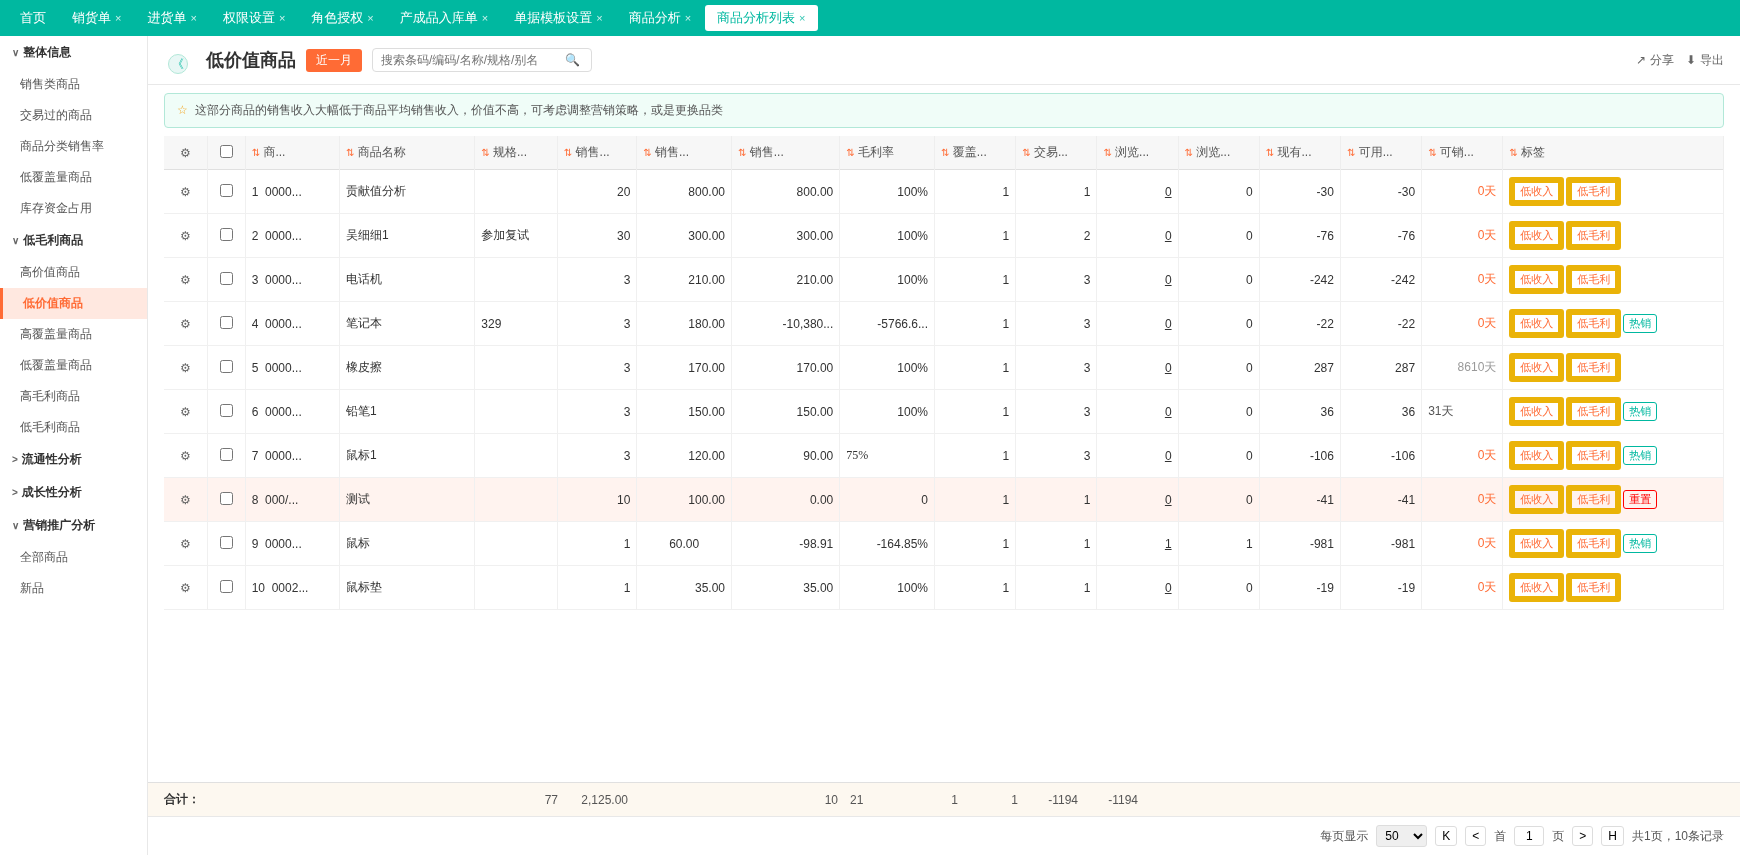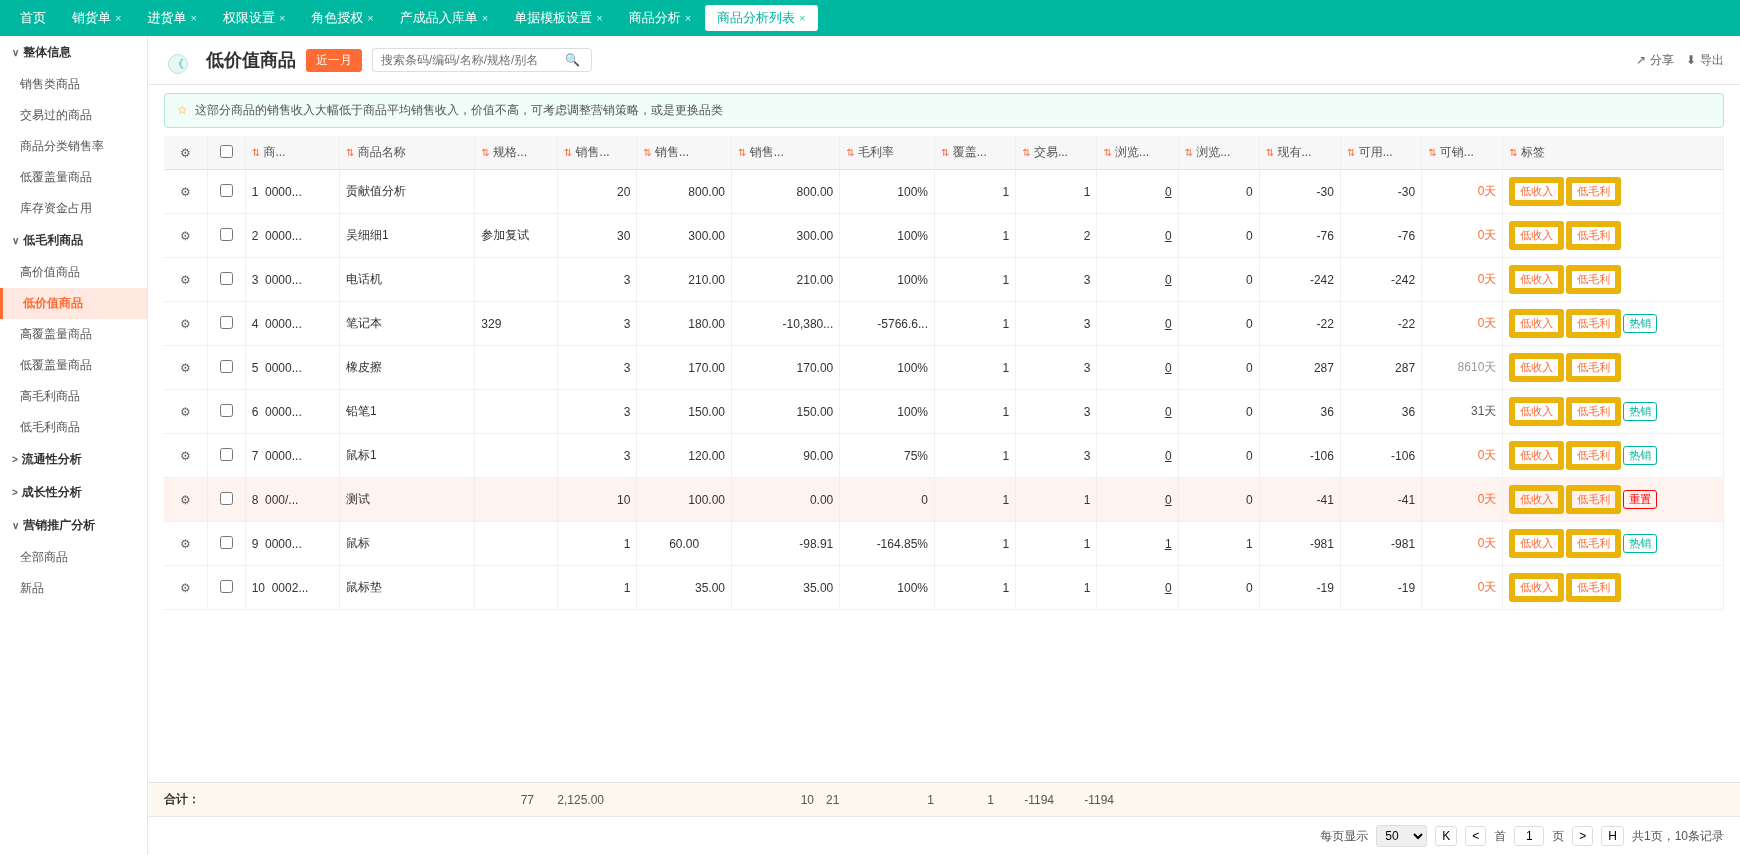--- a/index.html
+++ b/index.html
@@ -201,21 +201,21 @@
     .table-footer {
       border-top: 1px solid #e0e0e0;
       padding: 8px 16px;
       background: #fdf8f0;
       display: flex;
       align-items: center;
       font-size: 12px;
       color: #555;
       flex-shrink: 0;
     }
-    .footer-label { font-weight: bold; color: #333; margin-right: 0; }
+    .footer-label { font-weight: bold; color: #333; margin-right: 24px; }
     .footer-values {
       display: flex;
       gap: 0;
       flex: 1;
     }
     .footer-val {
       min-width: 60px;
       padding: 0 6px;
       text-align: right;
     }
@@ -526,35 +526,35 @@
     <td style="text-align:right;">3</td>
     <td style="text-align:right;">150.00</td>
     <td style="text-align:right;">150.00</td>
     <td style="text-align:right;">100%</td>
     <td style="text-align:right;">1</td>
     <td style="text-align:right;">3</td>
     <td style="text-align:right;"><span class="link-underline">0</span></td>
     <td style="text-align:right;">0</td>
     <td style="text-align:right;">36</td>
     <td style="text-align:right;">36</td>
-    <td style="text-align:right; color:#555;">31天</td>
+    <td style="text-align:left; color:#555;">31天</td>
     <td><span class="tag tag-orange">低收入</span><span class="tag tag-orange">低毛利</span><span class="tag tag-green">热销</span></td>
   </tr>
             <tr>
     <td class="gear-cell">⚙</td>
     <td class="checkbox-cell">
       <input type="checkbox" style="">
     </td>
     <td>7&nbsp;&nbsp;0000...</td>
     <td>鼠标1</td>
     <td></td>
     <td style="text-align:right;">3</td>
     <td style="text-align:right;">120.00</td>
     <td style="text-align:right;">90.00</td>
-    <td style="text-align:right;">75%</td>
+    <td style="text-align:left;font-family:Liberation Serif, serif;">75%</td>
     <td style="text-align:right;">1</td>
     <td style="text-align:right;">3</td>
     <td style="text-align:right;"><span class="link-underline">0</span></td>
     <td style="text-align:right;">0</td>
     <td style="text-align:right;">-106</td>
     <td style="text-align:right;">-106</td>
     <td style="text-align:right; color:#ff6b35;">0天</td>
     <td><span class="tag tag-orange">低收入</span><span class="tag tag-orange">低毛利</span><span class="tag tag-green">热销</span></td>
   </tr>
             <tr class="highlighted">

